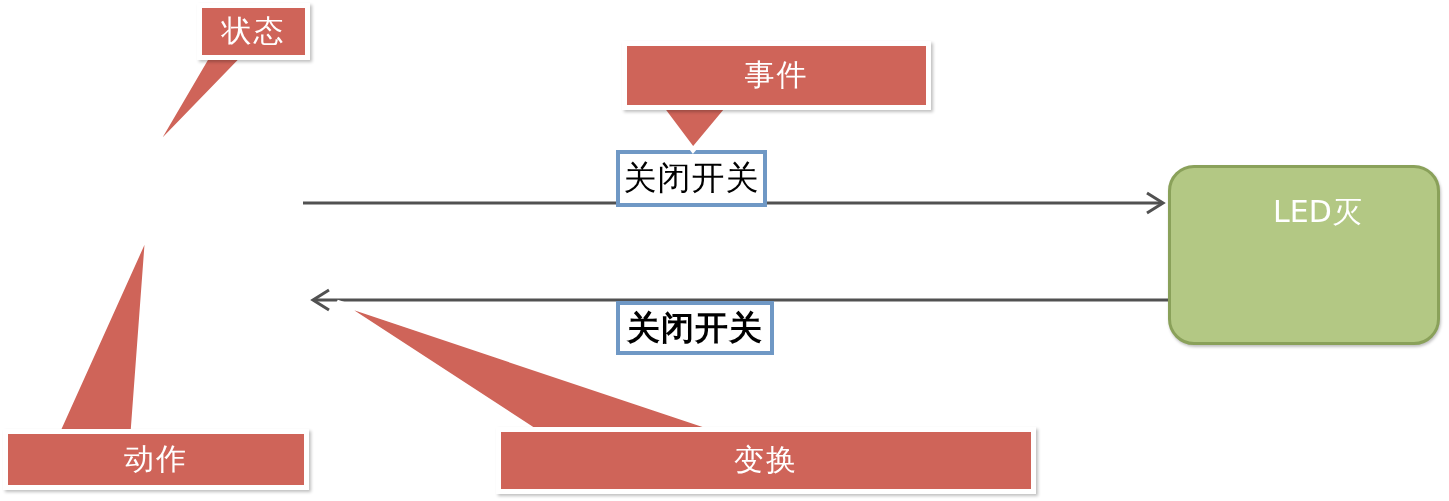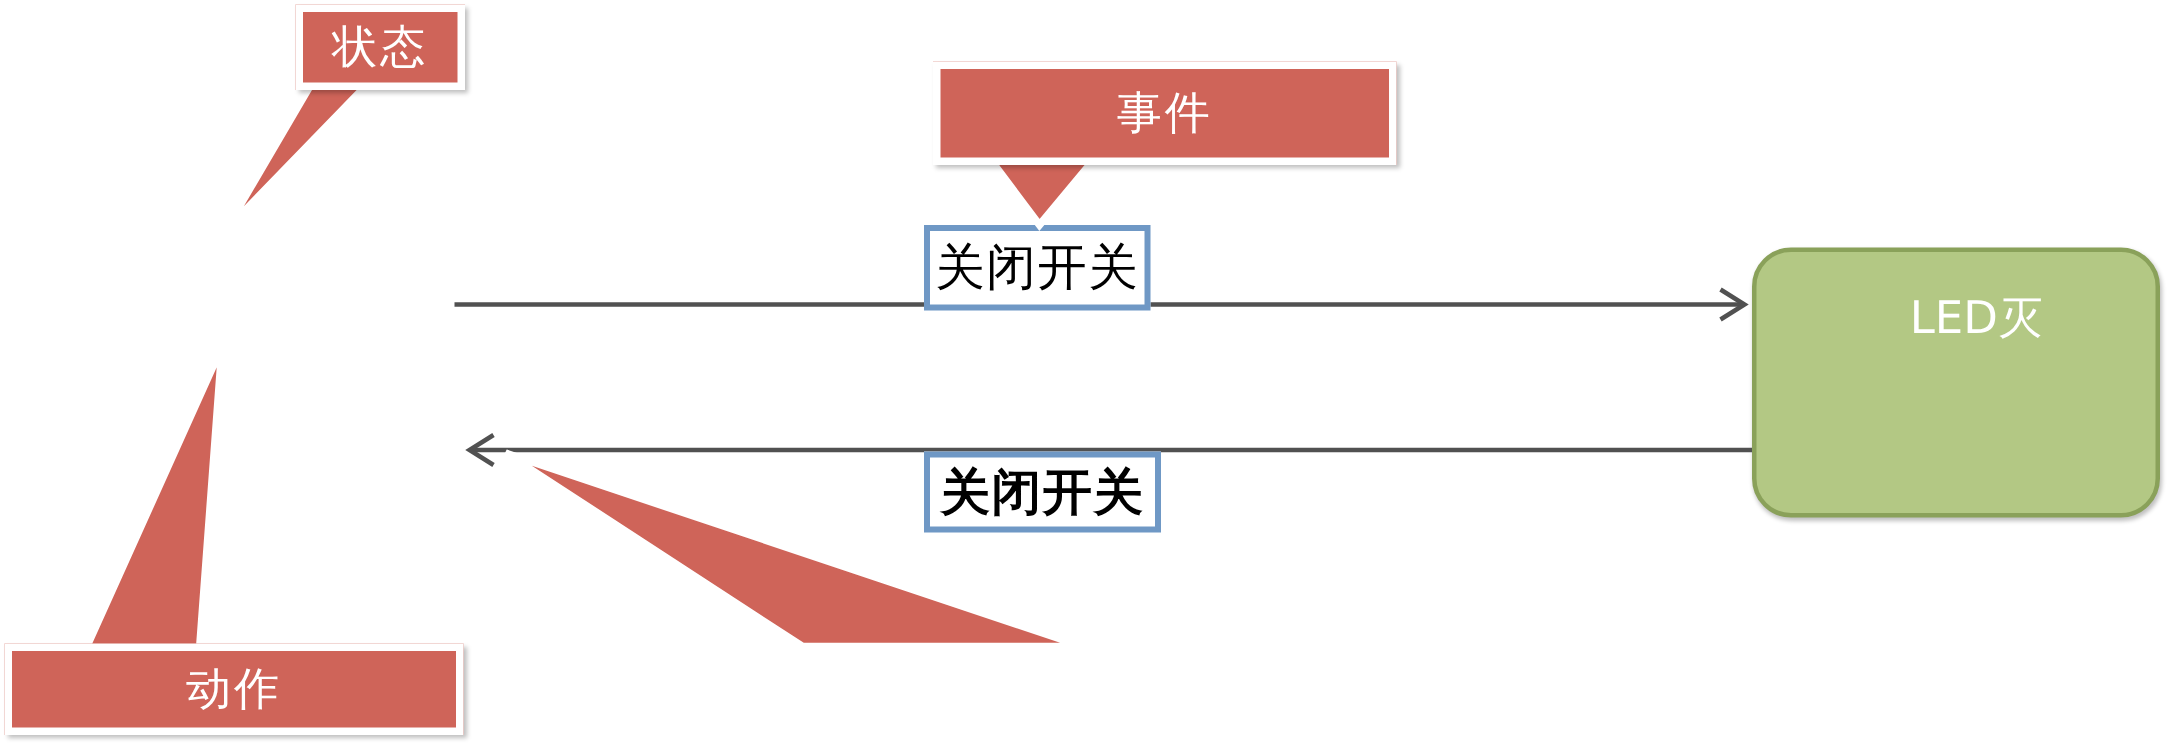--- a/index.html
+++ b/index.html
@@ -115,14 +115,17 @@
 
   <div class="callout callout-state">
     <span>状态</span>
   </div>
   <div class="callout callout-event">
     <span>事件</span>
   </div>
   <div class="callout callout-action">
     <span>动作</span>
   </div>
+  <div class="callout callout-transform">
+    <span>变换</span>
+  </div>
 
 </div>
 
 </body></html>

